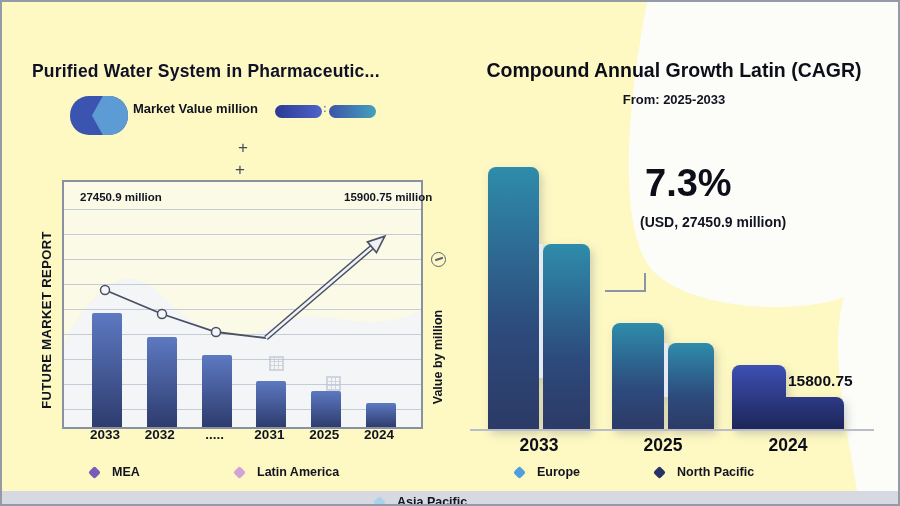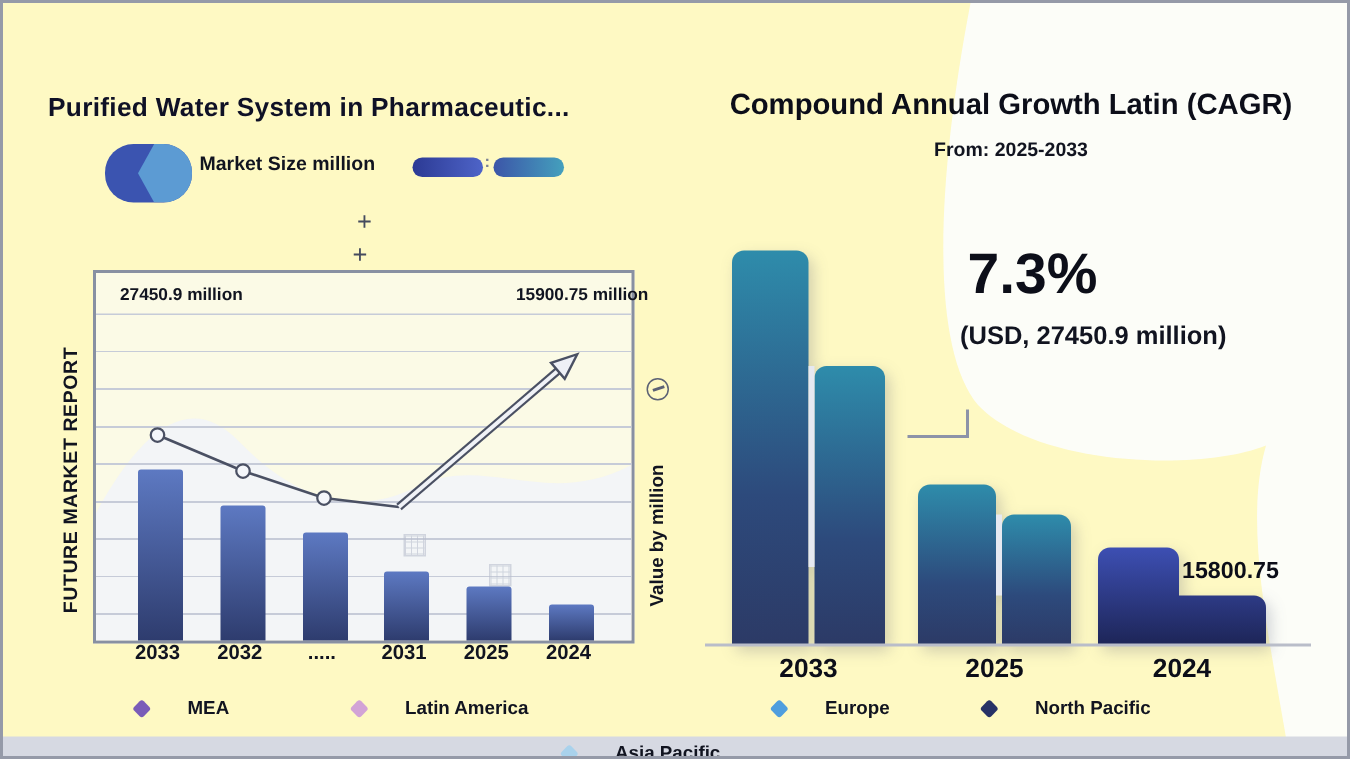--- a/index.html
+++ b/index.html
@@ -43,54 +43,54 @@
              text-align:center;font-size:13px;font-weight:bold;letter-spacing:.4px;white-space:nowrap;}
   #vbm-label{left:436px;top:355px;width:130px;transform:translate(-50%,-50%) rotate(-90deg);
              text-align:center;font-size:12.5px;font-weight:bold;white-space:nowrap;}
   #minus-icon{left:429px;top:250px;width:13px;height:13px;border:1.5px solid #5c6275;border-radius:50%;}
   #minus-icon::after{content:"";position:absolute;left:2.5px;right:2.5px;top:5px;height:1.5px;
                      background:#5c6275;transform:rotate(-18deg);}
   
   #right-title{left:468px;top:57px;width:408px;text-align:center;font-size:19.5px;font-weight:bold;color:#0c0e19;}
   #right-subtitle{left:468px;top:90px;width:408px;text-align:center;font-size:13px;font-weight:bold;}
   #cagr-value{left:643px;top:160px;font-size:38px;font-weight:bold;color:#0c0e19;}
-  #cagr-detail{left:638px;top:212px;font-size:17px;font-weight:bold;}
+  #cagr-detail{left:638px;top:212px;font-size:14px;font-weight:bold;}
   #corner-decor{left:603px;top:271px;width:39px;height:17px;border-right:2px solid #8d93a8;border-bottom:2px solid #8d93a8;}
   #right-groups{left:0;top:0;width:900px;height:428px;}
   .rgroup{position:absolute;bottom:0;filter:drop-shadow(3px 4px 5px rgba(45,55,95,.22));}
   .rbar{position:absolute;bottom:0;}
   .g-teal{background:linear-gradient(#2e8cab,#2d4a7c 62%,#2c3a66);}
   .g-indigo{background:linear-gradient(#3d4fb3,#1d2557);}
   .notch{position:absolute;background:#e6e9f1;}
   #baseline-right{left:468px;top:427px;width:404px;height:2px;background:#b9bdc9;}
   #right-xlabels{left:0;top:433px;width:900px;height:24px;}
   #right-xlabels .rxlab{position:absolute;top:0;width:110px;text-align:center;font-size:17.5px;font-weight:bold;color:#0c0e19;}
   #value-anno{left:786px;top:370px;font-size:15.5px;font-weight:bold;color:#0c0e19;}
   
   #legend{left:0;top:463px;width:900px;height:22px;}
-  .litem{position:absolute;top:0;display:flex;align-items:center;gap:26px;}
+  .litem{position:absolute;top:0;display:flex;align-items:center;gap:13px;}
   .lmark{width:9px;height:9px;transform:rotate(45deg);border-radius:2px;flex:0 0 auto;}
   .llabel{font-size:12.5px;font-weight:bold;white-space:nowrap;}
 </style>
 </head>
 <body>
 
 <div id="stage">
 
   <svg id="bg-swoosh" width="900" height="506" viewBox="0 0 900 506">
     <path d="M645 0 L900 0 L900 506 L858 506 C846 430 826 350 842 295 C800 312 690 310 650 268 C618 230 622 120 645 0 Z" fill="#fcfdfe" opacity="0.9"></path>
   </svg>
   <div id="bottom-strip"></div>
 
   <div id="left-title" class="abs">Purified Water System in Pharmaceutic...</div>
 
   <div id="db-icon" class="abs">
       <div class="hex"></div>
     </div>
-  <div id="market-size-label" class="abs">Market Size million</div>
+  <div id="market-size-label" class="abs">Market Value million</div>
   <div id="pill-1" class="abs pill"></div>
   <div id="pill-colon" class="abs">:</div>
   <div id="pill-2" class="abs pill"></div>
   <div id="plus-1" class="abs plus">+</div>
   <div id="plus-2" class="abs plus">+</div>
 
   <div id="left-chart" class="abs">
     <svg id="mountain" width="357" height="245" viewBox="0 0 357 245">
       <path d="M0 160 C30 105 62 78 95 112 C130 148 170 165 215 142 C260 120 300 158 357 128 L357 245 L0 245 Z" fill="#f1f3f9" opacity="0.85"></path>
     </svg>

